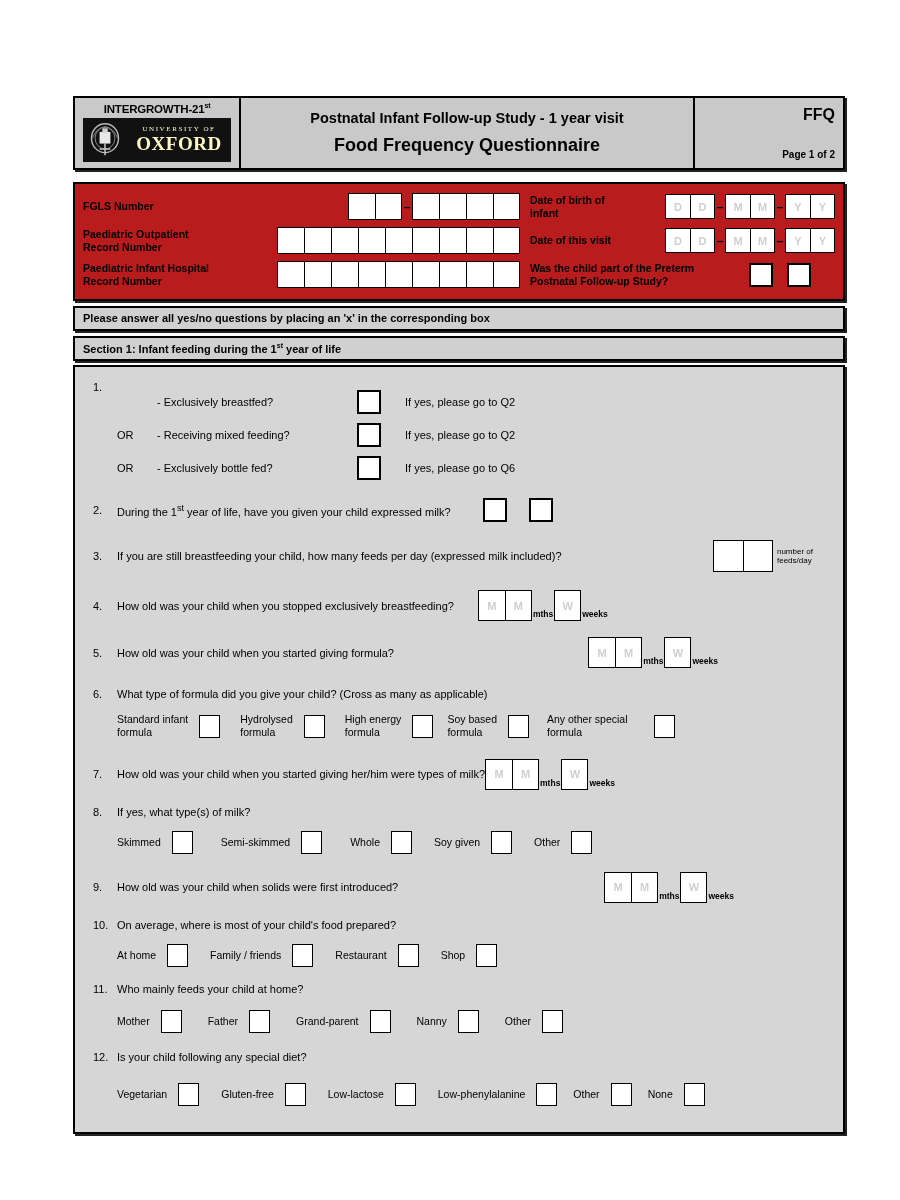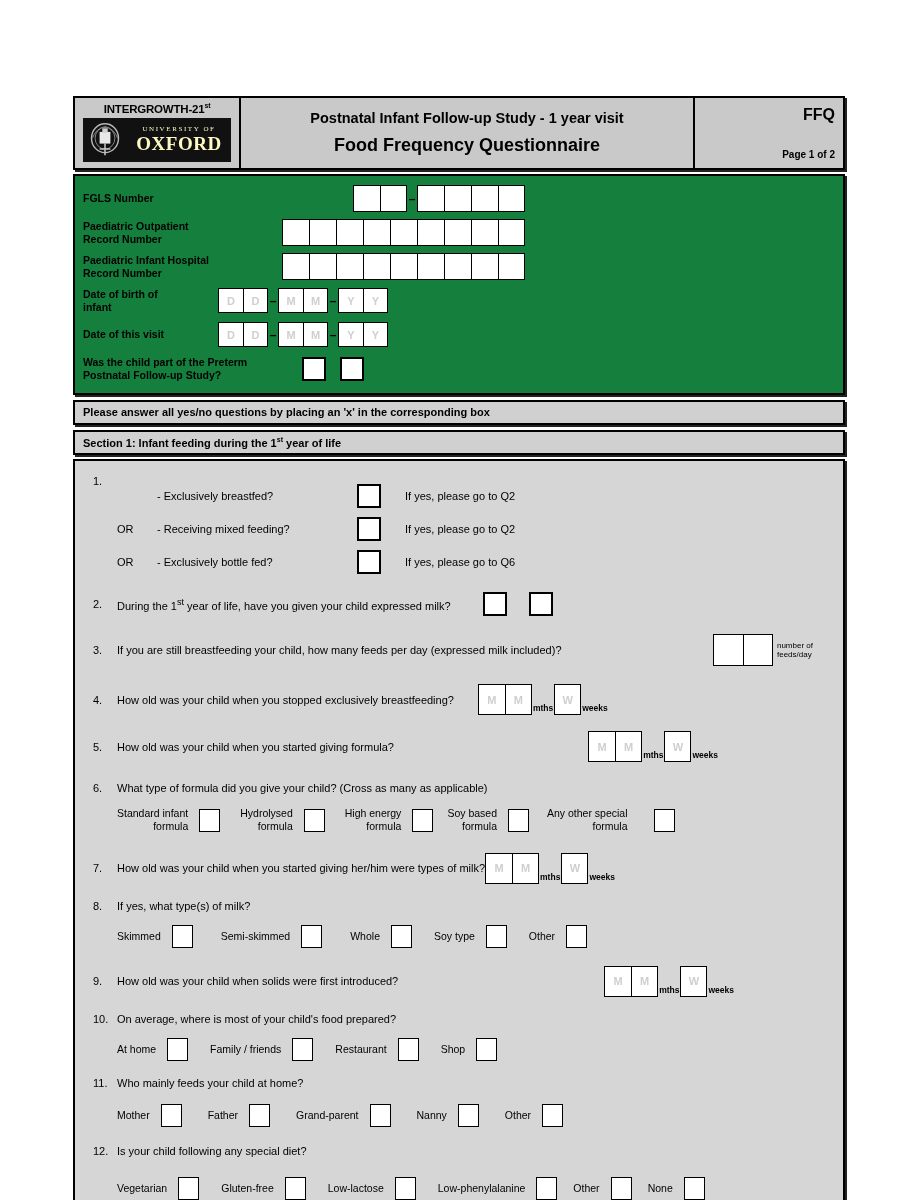--- a/index.html
+++ b/index.html
@@ -91,27 +91,26 @@
     justify-content: space-between;
     align-items: flex-end;
     padding: 8px 8px 8px 0;
     box-sizing: border-box;
   }
   .hdr-ffq { font-size: 16px; font-weight: bold; }
   .hdr-page { font-size: 10px; font-weight: bold; text-align: center; }
 
   
   .idblock {
-    margin-top: 4px;
+    margin-top: 12px;
     border: 2px solid #000;
-    background: #15803d;
+    background: #b91c1c;
     box-shadow: 2px 2px 0 #222;
     padding: 6px 8px 7px 8px;
     display: flex;
-    flex-direction: column;
   }
   .id-left { width: 452px; }
   .id-right { flex: 1; }
   .id-row {
     display: flex;
     align-items: center;
     min-height: 34px;
   }
   .id-lbl {
     font-size: 10.5px;
@@ -204,21 +203,21 @@
     align-items: center;
     margin-top: 9px;
     font-size: 11px;
   }
   .sub-or { width: 40px; }
   .sub-lbl { width: 200px; }
   .sub-note { margin-left: 24px; }
 
   .opts { display: flex; align-items: center; margin-top: 11px; font-size: 10.5px; }
   .opt { display: flex; align-items: center; }
-  .opt .olbl { line-height: 1.2; text-align: right; }
+  .opt .olbl { line-height: 1.2; }
   .opt .chk-sm { margin-left: 11px; }
 
   .mw { display: flex; align-items: flex-end; }
   .mw .unit { font-size: 8.5px; margin: 0 1px 2px 1px; font-weight: bold; }
   .b-m { width: 27px; height: 31px; }
 
   .rowflex { display: flex; align-items: center; }
   .nfd { font-size: 8px; line-height: 1.2; margin-left: 4px; }
 </style>
 </head>
@@ -593,21 +592,21 @@
             <span class="olbl">Semi-skimmed</span>
             <span class="chk-sm"></span>
           </span>
           <span style="width:28px"></span>
           <span class="opt">
             <span class="olbl">Whole</span>
             <span class="chk-sm"></span>
           </span>
           <span style="width:22px"></span>
           <span class="opt">
-            <span class="olbl">Soy type</span>
+            <span class="olbl">Soy given</span>
             <span class="chk-sm"></span>
           </span>
           <span style="width:22px"></span>
           <span class="opt">
             <span class="olbl">Other</span>
             <span class="chk-sm"></span>
           </span>
         </div>
       </div>
     </div>

